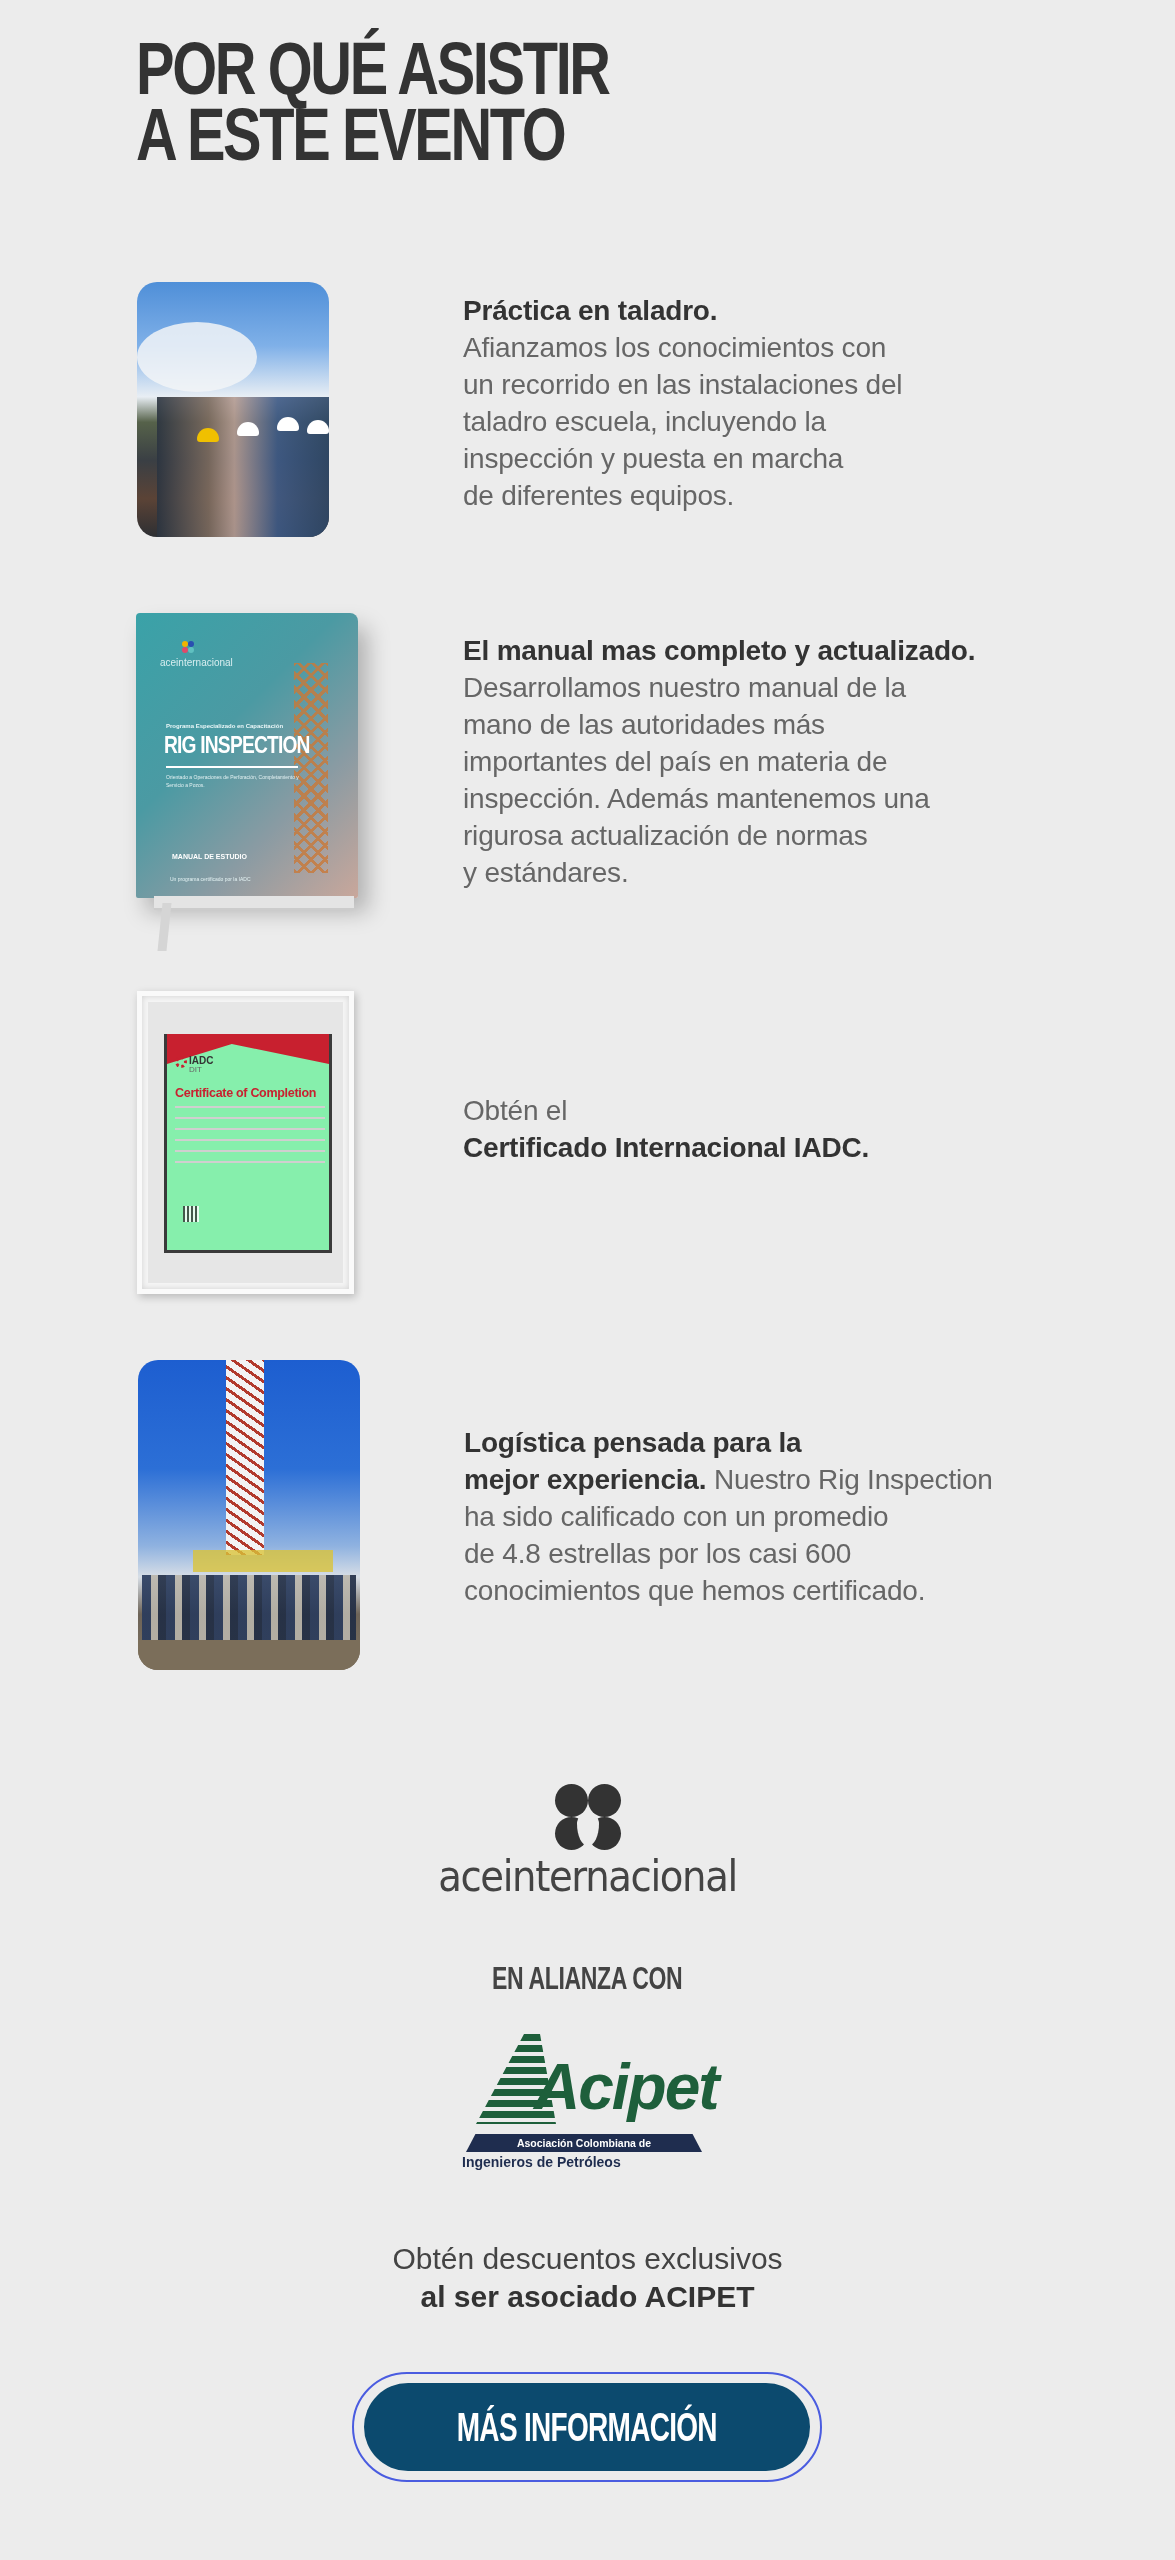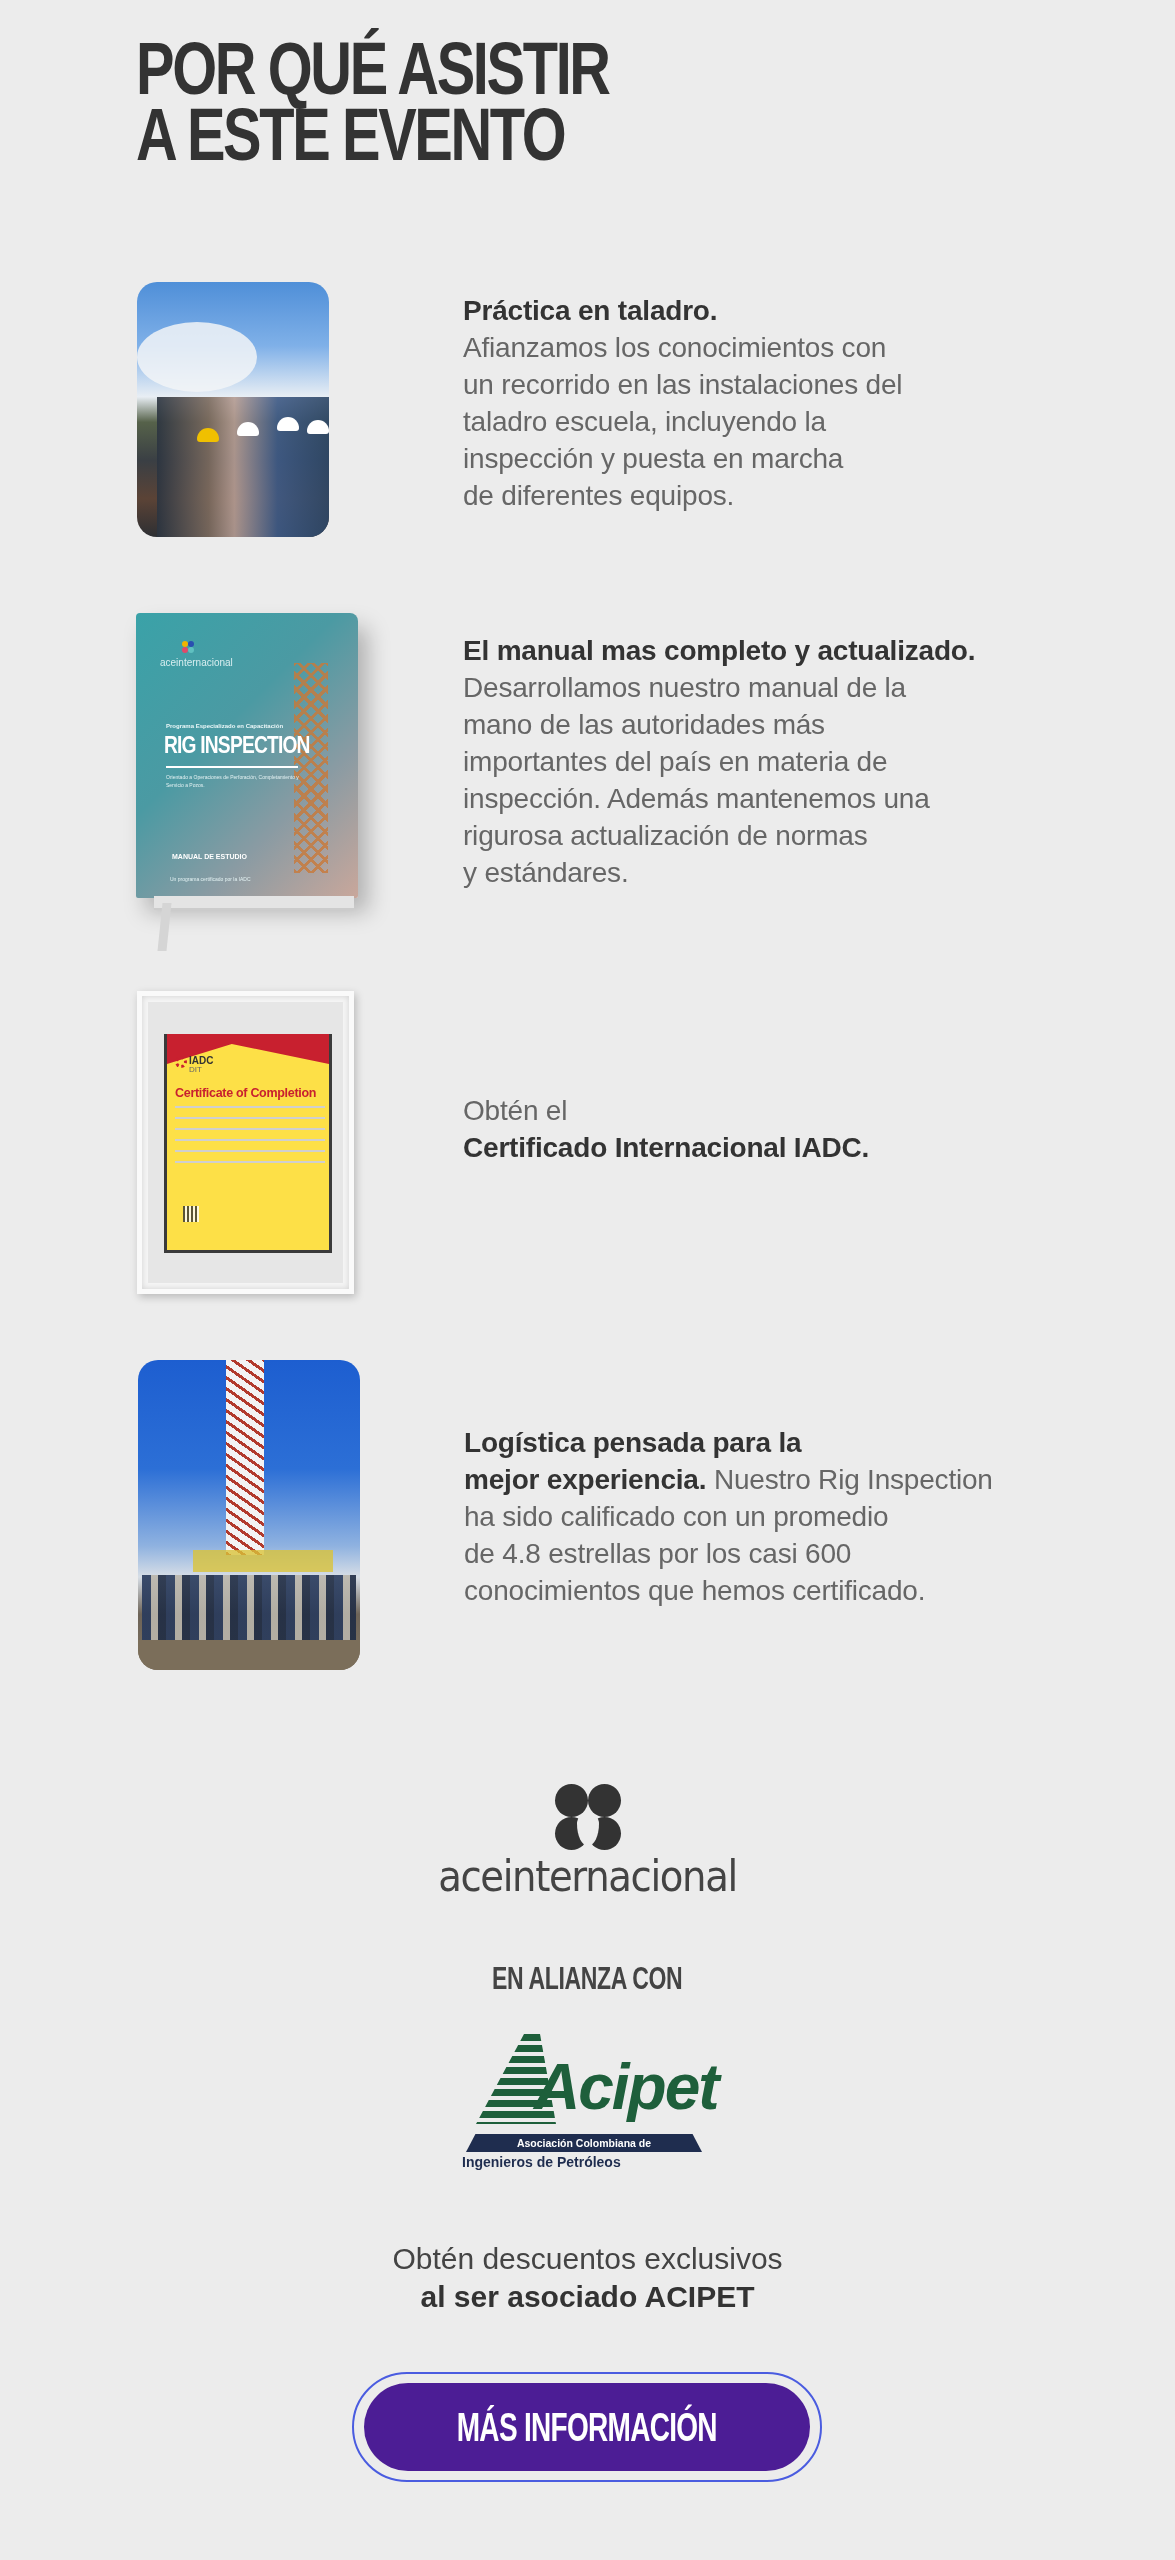--- a/index.html
+++ b/index.html
@@ -62,21 +62,21 @@
 
   
   .cert-frame {
     position: absolute; left: 137px; top: 991px; width: 217px; height: 303px;
     background: #f5f5f5; border: 5px solid #fafafa;
     box-shadow: 2px 3px 8px rgba(0,0,0,0.22), inset 0 0 6px rgba(0,0,0,0.15);
   }
   .cert-mat { position:absolute; inset: 6px; background: #e6e6e6; }
   .cert-paper {
     position: absolute; left: 22px; top: 38px; width: 168px; height: 219px;
-    background: #fde047; border: 3px solid #3a3a3a; border-top: none; overflow: hidden;
+    background: #86efac; border: 3px solid #3a3a3a; border-top: none; overflow: hidden;
   }
   .cert-paper .band { position:absolute; left:0; top:0; width:100%; height:30px;
     background: #c8202f; clip-path: polygon(0 0, 100% 0, 100% 100%, 40% 10px, 0 100%); }
   .cert-paper .iadc { position:absolute; left: 22px; top: 22px; font-size: 10px; font-weight:700; color:#333; line-height:9px; }
   .cert-paper .iadc small { display:block; font-weight:400; font-size:8px; color:#666; }
   .cert-paper .iadc-mark { position:absolute; left: 8px; top: 22px; width: 12px; height: 12px; border-radius:50%; border:3px dotted #c8202f; }
   .cert-paper .cert-title { position:absolute; left: 8px; top: 52px; font-size: 12.5px; font-weight:700; color:#c8202f; white-space:nowrap; letter-spacing:-0.3px; }
   .cert-paper .cert-lines { position:absolute; left: 8px; top: 72px; width: 150px; }
   .cert-paper .cert-lines i { display:block; height: 2px; background:#cfcfcf; margin-bottom: 9px; }
   .cert-paper .qr { position:absolute; left: 16px; bottom: 28px; width: 16px; height: 16px;
@@ -111,21 +111,21 @@
   .acipet .banner { position:absolute; left: 4px; top: 104px; width: 236px; height: 18px; background: #1f2d4f;
     clip-path: polygon(4% 0, 96% 0, 100% 100%, 0 100%); color:#fff; font-size: 10.5px; font-weight:700; text-align:center; line-height:18px; }
   .acipet .sub { position:absolute; left: 0; width: 245px; top: 124px; text-align:left; font-size: 14px; font-weight:700; color:#1f2d4f; }
 
   .discount { position:absolute; left: 0; width: 1175px; top: 2240px; text-align:center; font-size: 30px; line-height: 38px; color: #444; }
   .discount b { color:#333; display:block;text-align:center; }
 
   .cta-outer { position:absolute; left: 352px; top: 2372px; width: 470px; height: 110px;
     border: 2px solid #4a5ce0; border-radius: 55px; }
   .cta { position:absolute; left: 10px; top: 9px; width: 446px; height: 88px;
-    border-radius: 44px; background: #4c1d95; border:none; cursor:pointer;
+    border-radius: 44px; background: #0c4a6e; border:none; cursor:pointer;
     color:#fff; font-family: "Liberation Sans", sans-serif; font-weight:700; font-size: 40px; letter-spacing: -1px; }
   .cta span { display:inline-block; transform: scaleX(0.7); }
 </style>
 </head>
 <body>
 
 <h1 class="title">
   <span>POR QUÉ ASISTIR</span>
   <span>A ESTE EVENTO</span>
 </h1>

